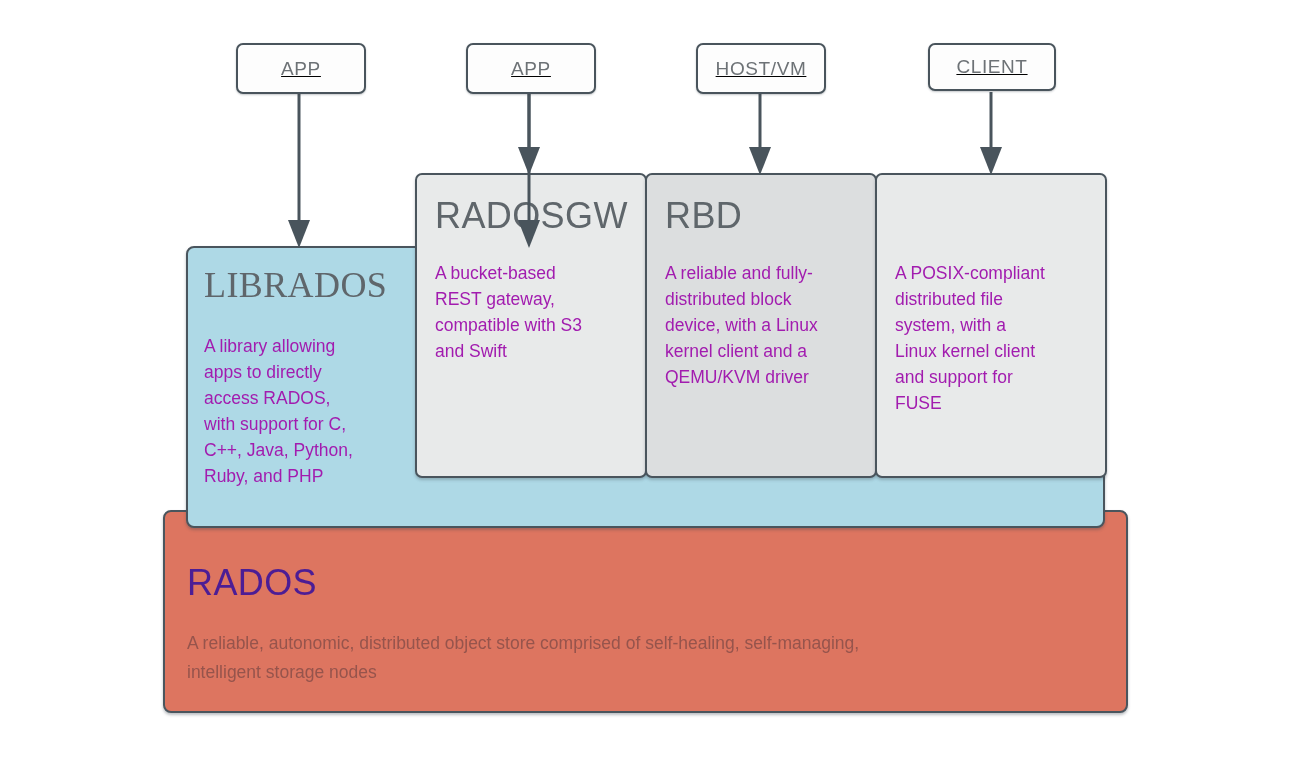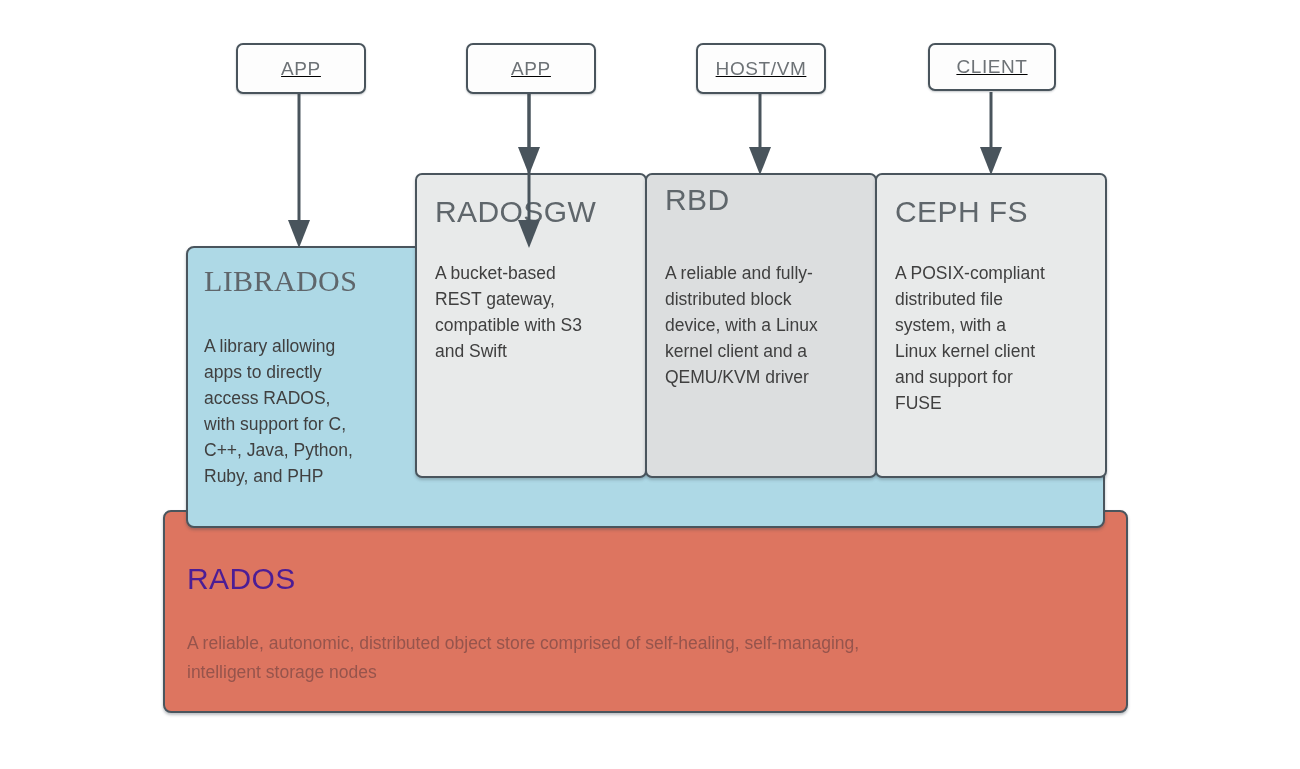--- a/index.html
+++ b/index.html
@@ -68,34 +68,34 @@
     position: absolute;
     box-sizing: border-box;
     border: 2px solid #4a555d;
     border-radius: 7px;
     box-shadow: 0 2px 3px rgba(60,70,80,0.30);
   }
 
   
   .box-title {
     position: absolute;
-    font-size: 30px;
+    font-size: 36px;
     font-weight: 400;
     color: #5f666b;
     letter-spacing: 0.4px;
     white-space: nowrap;
   }
   .rados-box .box-title {
     color: #4c1d95;
   }
   .box-body {
     position: absolute;
     font-size: 17.5px;
     line-height: 26px;
-    color: #404040;
+    color: #a21caf;
     white-space: pre-line;
   }
   .rados-box .box-body {
     color: #96544c;
     line-height: 29px;
   }
 </style>
 </head>
 <body>
 
@@ -119,30 +119,29 @@
 
   <div class="svc-box" style="left:415px; top:173px; width:232px; height:305px; background:#e8eaea;">
     <div class="box-title" style="left:18px; top:20px;">RADOSGW</div>
     <div class="box-body" style="left:18px; top:85px; width:200px;">A bucket-based
 REST gateway,
 compatible with S3
 and Swift</div>
   </div>
 
   <div class="svc-box" style="left:645px; top:173px; width:232px; height:305px; background:#dcdedf;">
-    <div class="box-title" style="left:18px; top:8px;">RBD</div>
+    <div class="box-title" style="left:18px; top:20px;">RBD</div>
     <div class="box-body" style="left:18px; top:85px; width:205px;">A reliable and fully-
 distributed block
 device, with a Linux
 kernel client and a
 QEMU/KVM driver</div>
   </div>
 
   <div class="svc-box" style="left:875px; top:173px; width:232px; height:305px; background:#e8eaea;">
-    <div class="box-title" style="left:18px; top:20px;">CEPH FS</div>
     <div class="box-body" style="left:18px; top:85px; width:205px;">A POSIX-compliant
 distributed file
 system, with a
 Linux kernel client
 and support for
 FUSE</div>
   </div>
 
   <svg class="arrow" style="left:514px; top:92px; width:30px; height:158px;" viewBox="0 0 30 158">
     <line x1="15" y1="0" x2="15" y2="138" stroke="#49545c" stroke-width="3"></line>

